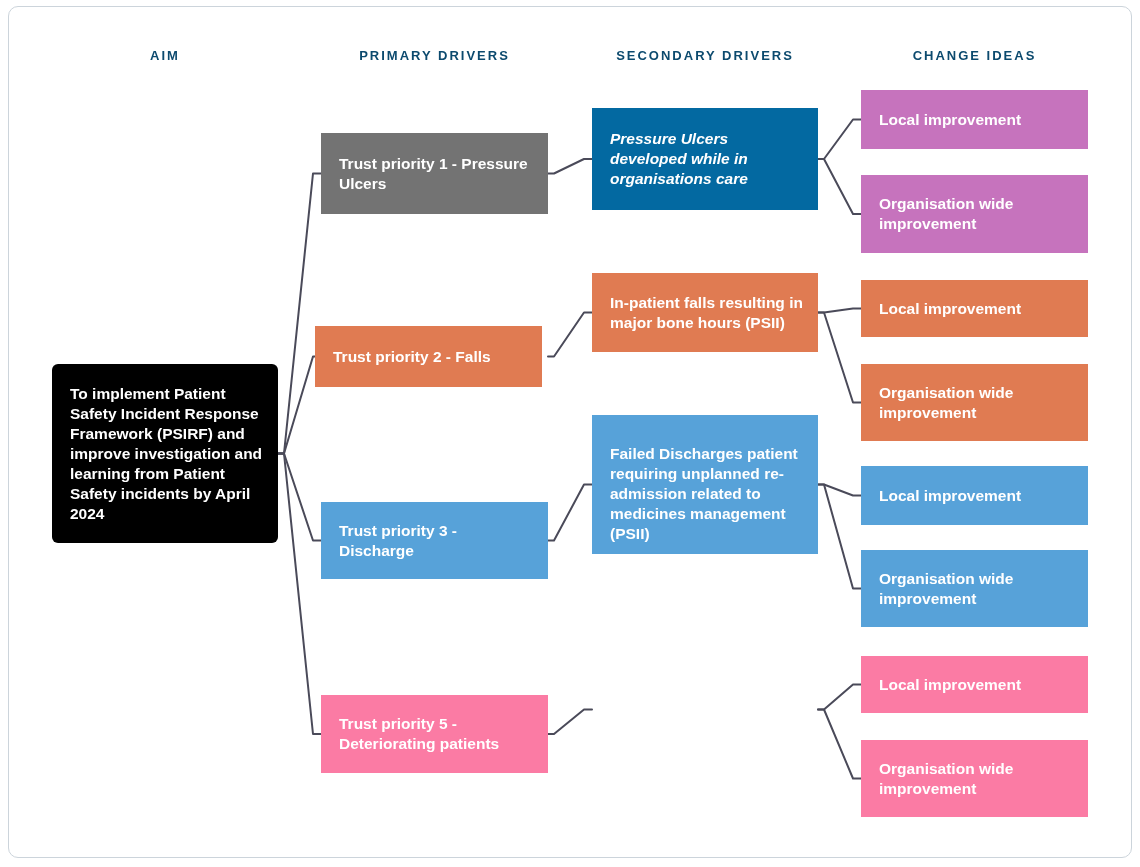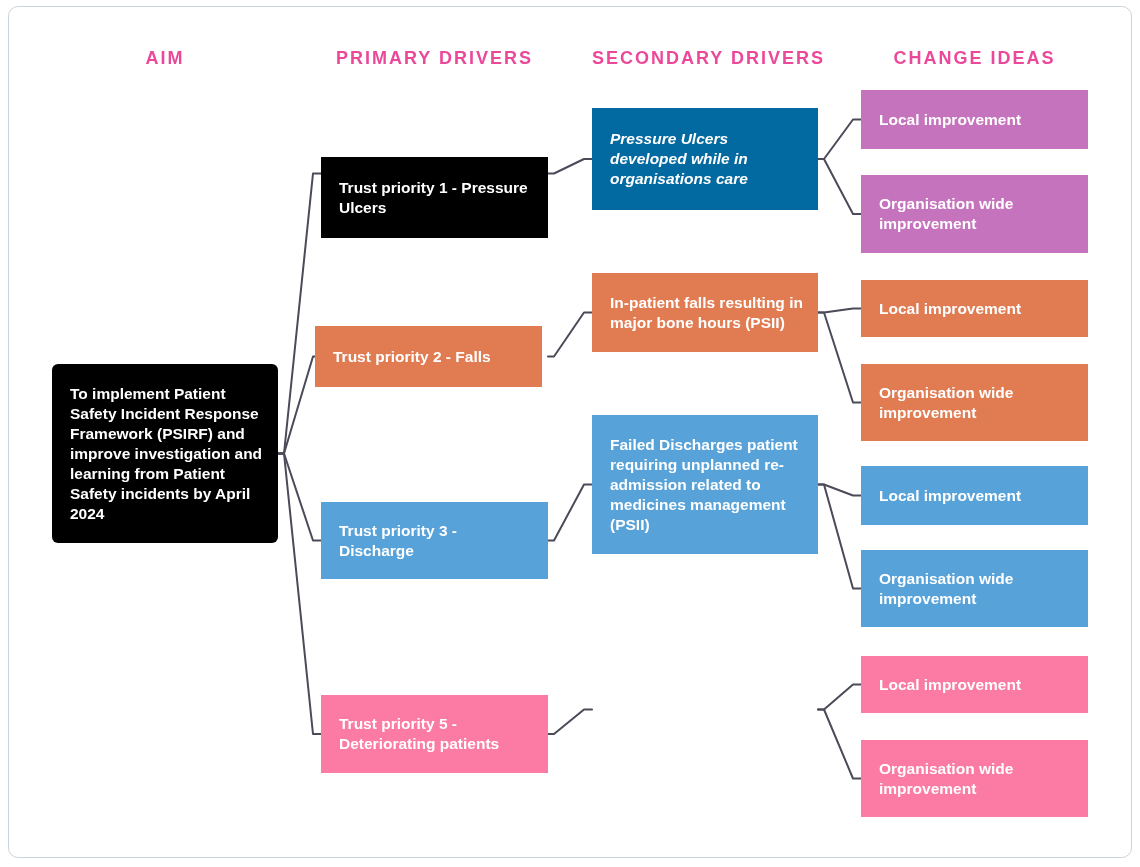--- a/index.html
+++ b/index.html
@@ -25,24 +25,24 @@
     position: absolute;
     left: 0; top: 0;
     width: 1140px; height: 867px;
     pointer-events: none;
   }
 
   .col-header {
     position: absolute;
     top: 48px;
     text-align: center;
-    font-size: 18px;
+    font-size: 13px;
     font-weight: 600;
     letter-spacing: 2px;
-    color: #ec4899;
+    color: #0c4a6e;
     text-transform: uppercase;
     white-space: nowrap;
   }
   #h-aim       { left: 52px;  width: 226px; }
   #h-primary   { left: 321px; width: 227px; }
   #h-secondary { left: 592px; width: 226px; }
   #h-change    { left: 861px; width: 227px; }
 
   .node {
     position: absolute;
@@ -60,21 +60,21 @@
 
   #b-aim { left: 52px;  top: 364px; width: 226px; height: 179px; border-radius: 6px; }
 
   #b-p1  { left: 321px; top: 133px; width: 227px; height: 81px; }
   #b-p2  { left: 315px; top: 326px; width: 227px; height: 61px; }
   #b-p3  { left: 321px; top: 502px; width: 227px; height: 77px; }
   #b-p4  { left: 321px; top: 695px; width: 227px; height: 78px; }
 
   #b-s1  { left: 592px; top: 108px; width: 226px; height: 102px; }
   #b-s2  { left: 592px; top: 273px; width: 226px; height: 79px;  }
-  #b-s3  { left: 592px; top: 415px; width: 226px; height: 139px; }
+  #b-s3  { left: 592px; top: 415px; width: 226px; height: 139px; align-items: flex-end; }
   #b-s4  { left: 592px; top: 620px; width: 226px; height: 179px; }
 
   #b-c1a { left: 861px; top: 90px;  width: 227px; height: 59px; }
   #b-c1b { left: 861px; top: 175px; width: 227px; height: 78px; }
   #b-c2a { left: 861px; top: 280px; width: 227px; height: 57px; }
   #b-c2b { left: 861px; top: 364px; width: 227px; height: 77px; }
   #b-c3a { left: 861px; top: 466px; width: 227px; height: 59px; }
   #b-c3b { left: 861px; top: 550px; width: 227px; height: 77px; }
   #b-c4a { left: 861px; top: 656px; width: 227px; height: 57px; }
   #b-c4b { left: 861px; top: 740px; width: 227px; height: 77px; }
@@ -107,21 +107,21 @@
 
   <div class="col-header" id="h-aim">AIM</div>
   <div class="col-header" id="h-primary">PRIMARY DRIVERS</div>
   <div class="col-header" id="h-secondary">SECONDARY DRIVERS</div>
   <div class="col-header" id="h-change">CHANGE IDEAS</div>
 
   <div class="node" id="b-aim" style="background: rgb(0, 0, 0);">
     <span>To implement Patient Safety Incident Response Framework (PSIRF) and improve investigation and learning from Patient Safety incidents by April 2024</span>
   </div>
 
-  <div class="node" id="b-p1" style="background: #000000; margin-top: 24px;">
+  <div class="node" id="b-p1" style="background: #737373;">
     <span>Trust priority 1 - Pressure Ulcers</span>
   </div>
   <div class="node" id="b-s1" style="background: #0369a1; font-style: italic;">
     <span>Pressure Ulcers developed while in organisations care</span>
   </div>
   <div class="node" id="b-c1a" style="background: rgb(198, 115, 189);">
     <span>Local improvement</span>
   </div>
   <div class="node" id="b-c1b" style="background: rgb(198, 115, 189);">
     <span>Organisation wide improvement</span>

